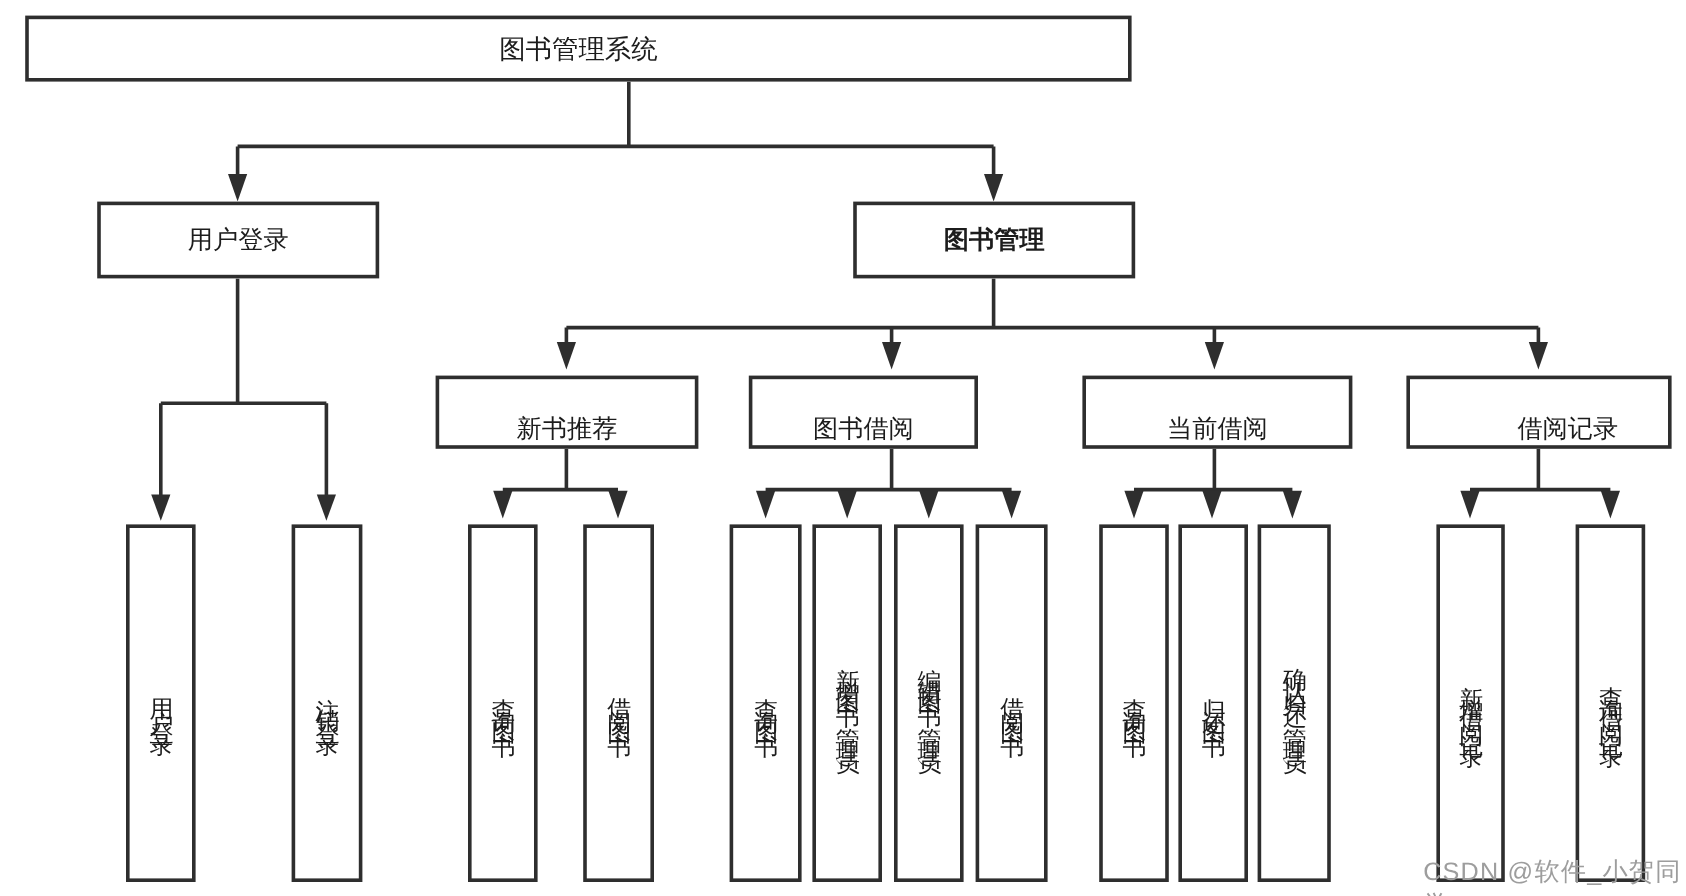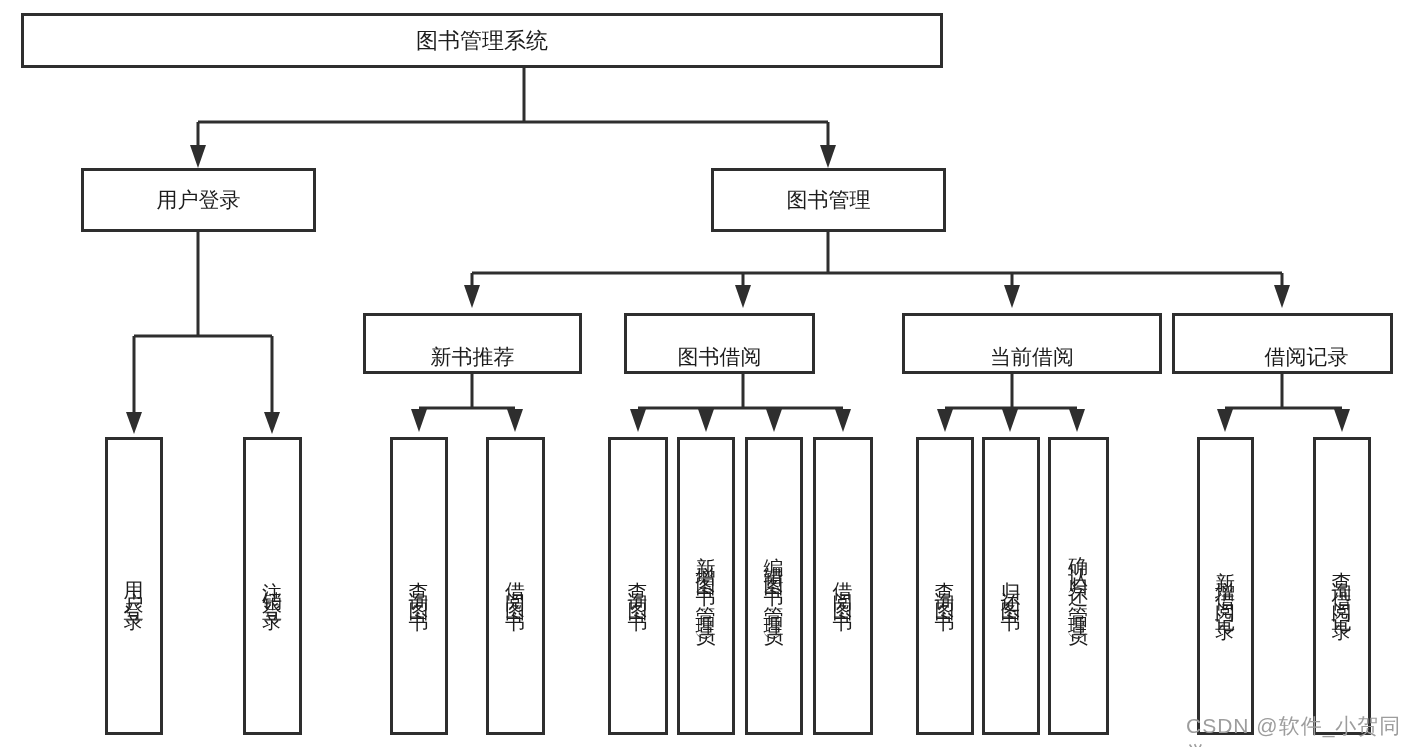--- a/index.html
+++ b/index.html
@@ -70,31 +70,31 @@
     <polygon points="1334,409 1350,409 1342,432"></polygon>
   </svg>
 
   <div class="node lvl1">
     <span>图书管理系统</span>
   </div>
 
   <div class="node lvl2" style="left:81px;">
     <span>用户登录</span>
   </div>
-  <div class="node lvl2" style="left:711px;">
+  <div class="node lvl2" style="left:711px;font-weight:bold;">
     <span>图书管理</span>
   </div>
 
   <div class="node lvl3" style="left:363px;width:219px;">
     <span>新书推荐</span>
   </div>
   <div class="node lvl3" style="left:624px;width:191px;">
     <span>图书借阅</span>
   </div>
-  <div class="node lvl3" style="left:902px;width:260px;">
+  <div class="node lvl3" style="left:902px;width:225px;">
     <span>当前借阅</span>
   </div>
   <div class="node lvl3" style="left:1172px;width:221px;padding-left:48px;">
     <span>借阅记录</span>
   </div>
 
   <div class="node lvl4" style="left:105px;width:58px;">
     <span class="vtext">用户登录</span>
   </div>
   <div class="node lvl4" style="left:243px;width:59px;">

